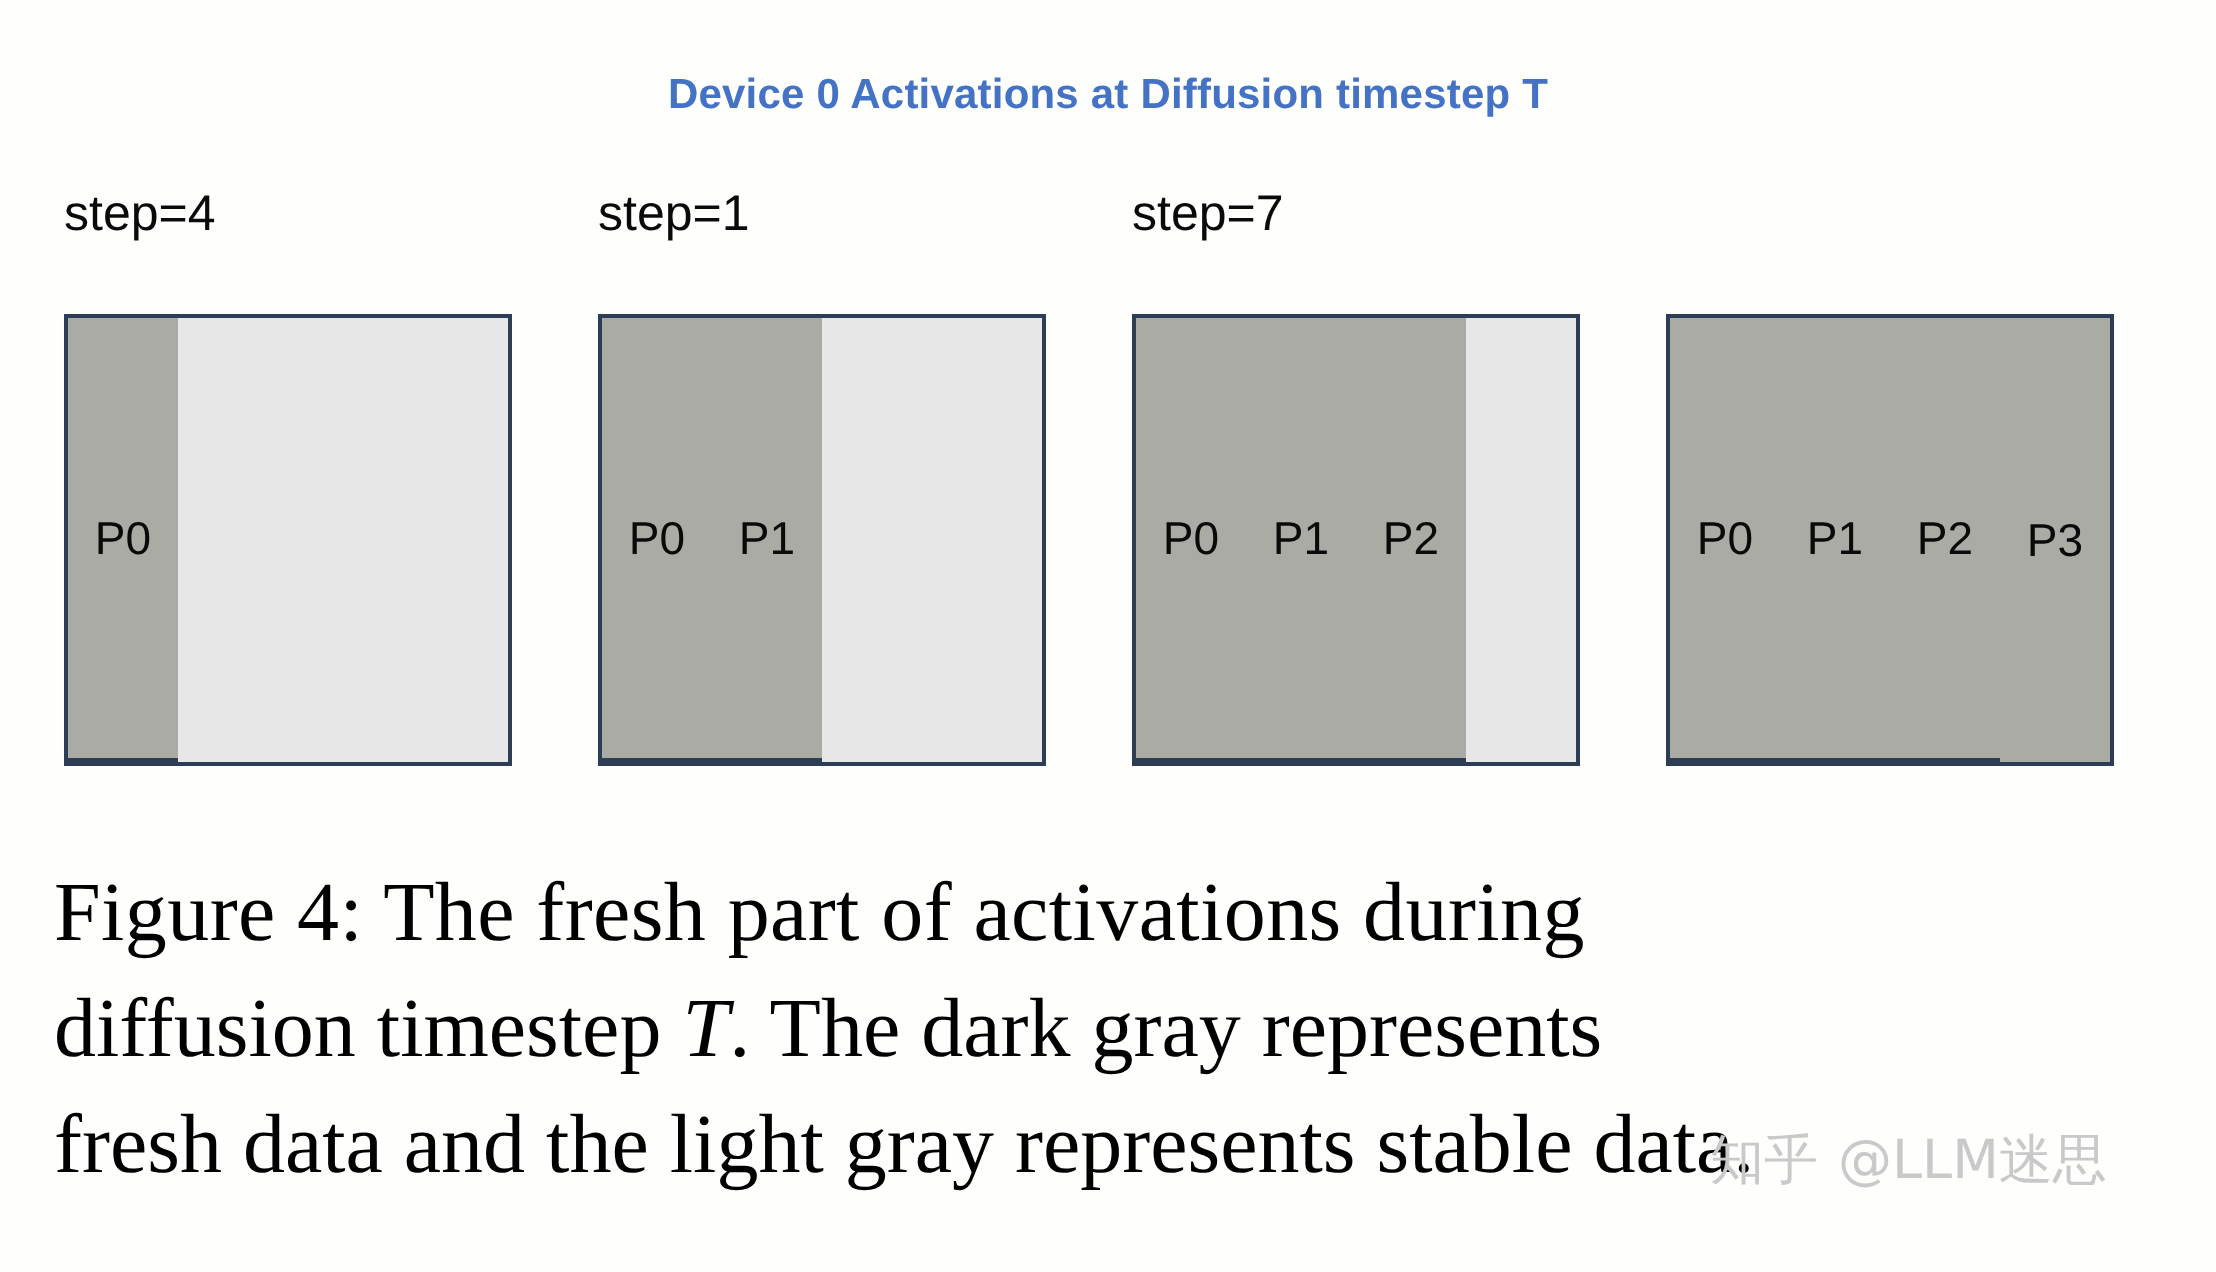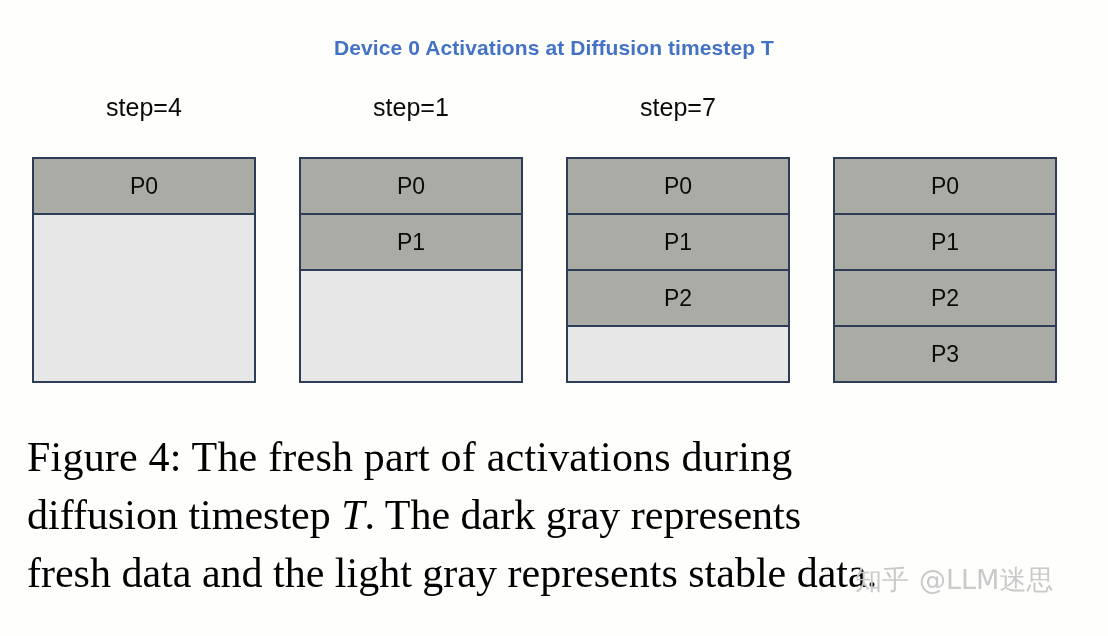--- a/index.html
+++ b/index.html
@@ -34,21 +34,21 @@
     position: absolute;
     left: 32px;
     top: 90px;
     width: 1036px;
     height: 34px;
     display: flex;
   }
   .step-label {
     width: 224px;
     margin-right: 43px;
-    text-align: center;
+    text-align: left;
     font-family: "Liberation Sans", sans-serif;
     font-size: 25px;
     color: #0a0a0a;
     line-height: 34px;
   }
   .step-label:last-child { margin-right: 0; }
 
   
   #stacks {
     position: absolute;
@@ -58,21 +58,20 @@
     height: 226px;
     display: flex;
   }
   .stack {
     width: 224px;
     height: 226px;
     margin-right: 43px;
     box-sizing: border-box;
     border: 2px solid #2e3d56;
     display: flex;
-    flex-direction: column;
     background: #e7e7e7;
   }
   .stack:last-child { margin-right: 0; }
 
   .slot {
     flex: 1 1 0;
     box-sizing: border-box;
     display: flex;
     align-items: center;
     justify-content: center;

